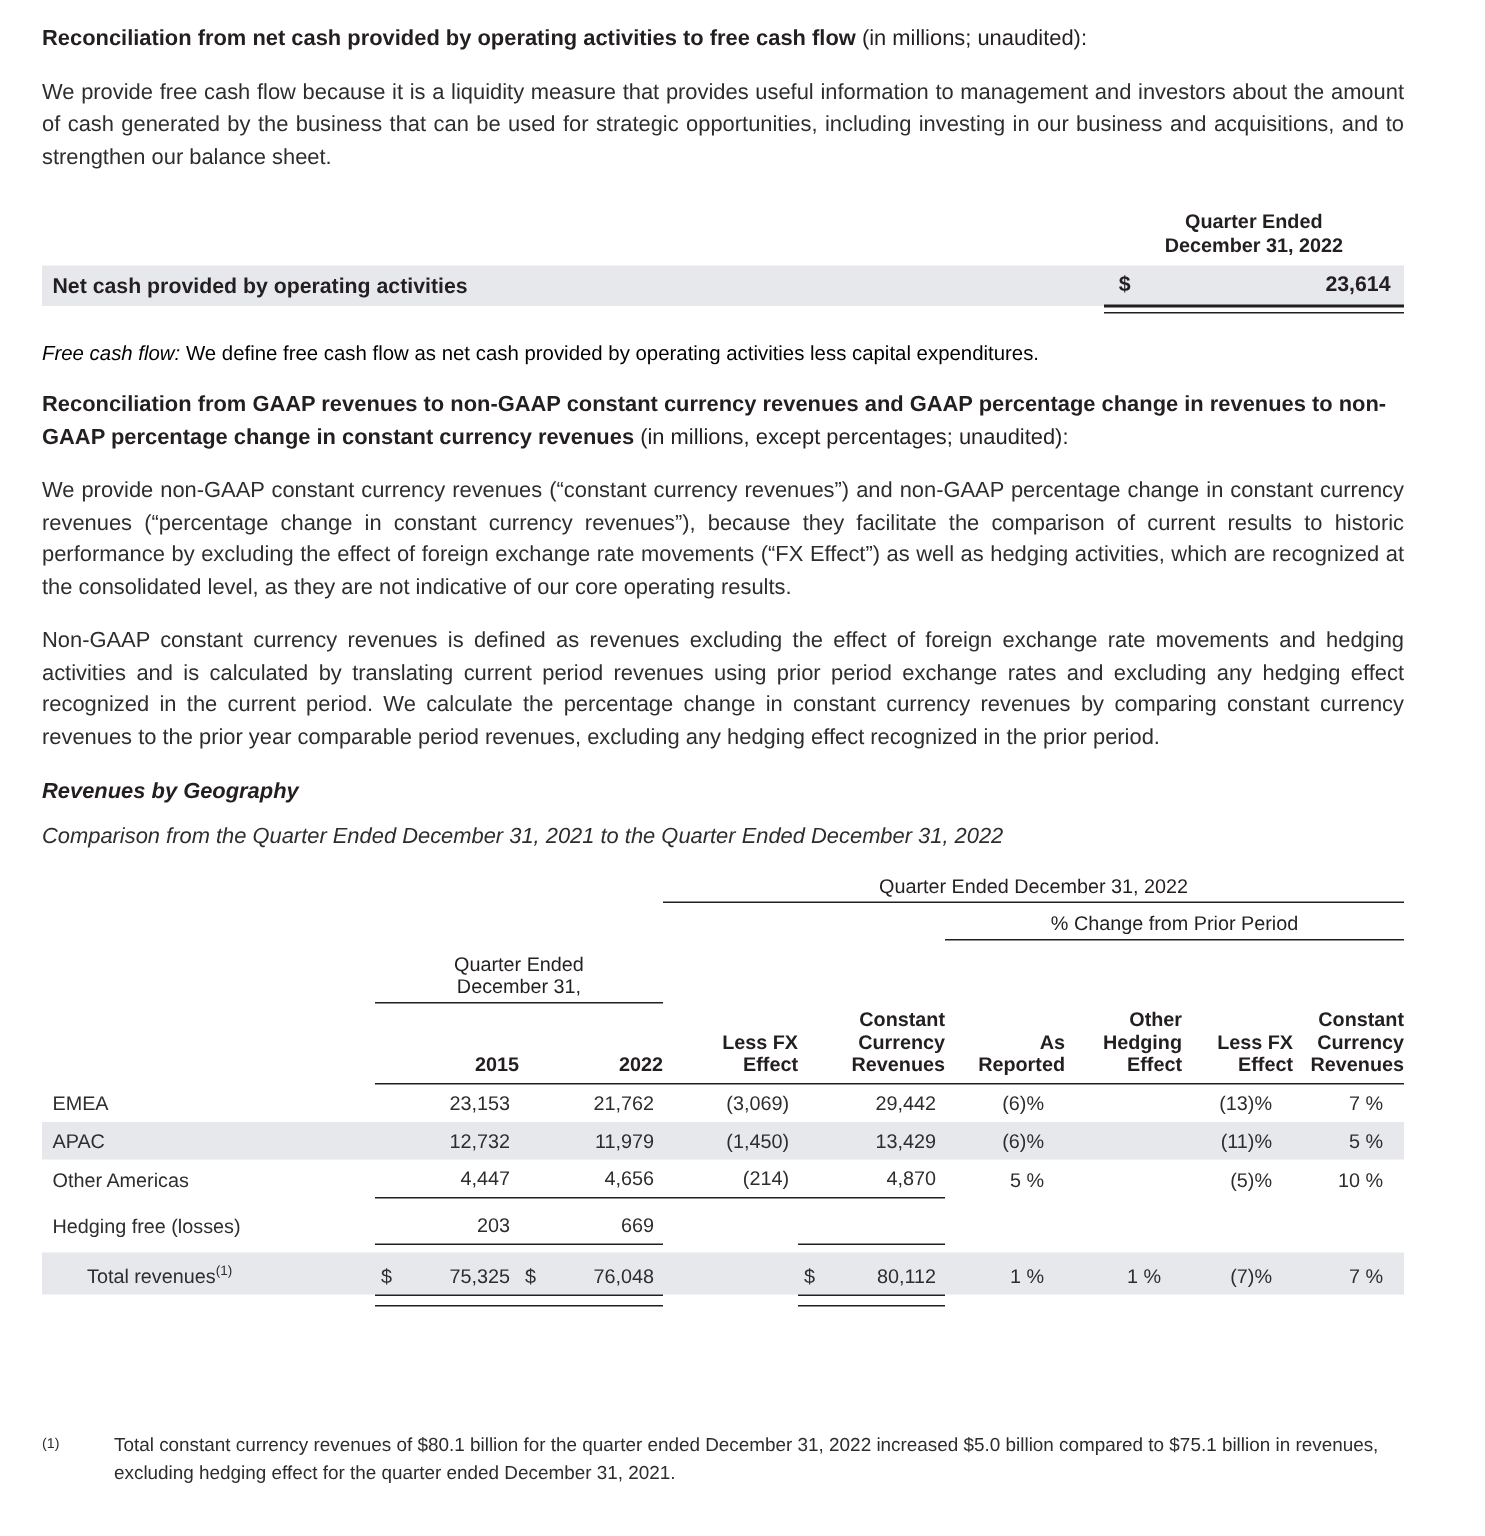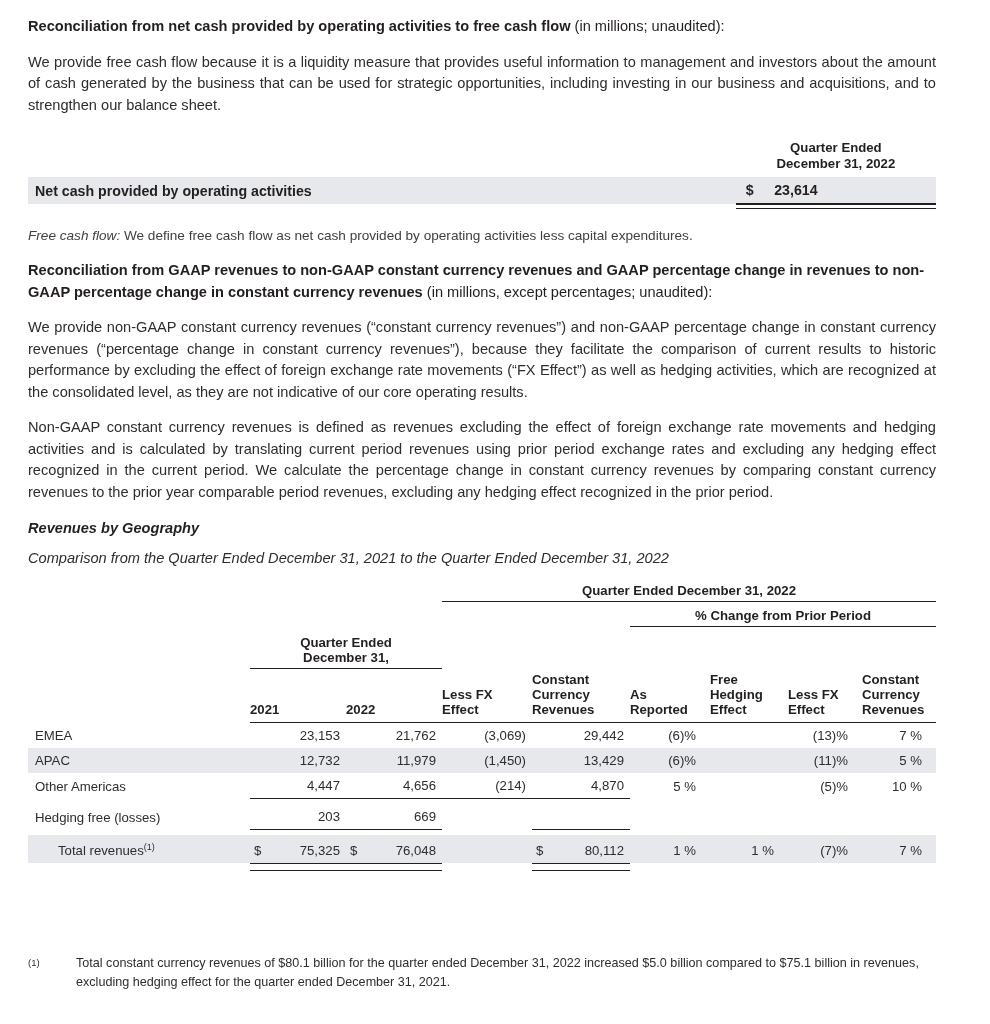--- a/index.html
+++ b/index.html
@@ -56,40 +56,40 @@
   }
   .subtitle-it {
     font-size: 14.6px;
     font-style: italic;
     margin: 0;
     color: #2d2d2f;
   }
   .note-it {
     font-size: 13.6px;
     margin: 0;
-    color: #404040;
+    color: #000000;
   }
   .note-it i { font-style: italic; }
 
   
   table {
     border-collapse: collapse;
     border-spacing: 0;
     font-size: 13.4px;
     color: #2d2d2f;
   }
   td, th { padding: 0; vertical-align: bottom; font-weight: normal; }
 
   .shaded { background: #e7e8ec; }
 
   
   #t1 { width: 908px; table-layout: fixed; }
   #t1 .c-label { width: 700px; }
   #t1 .c-cur   { width: 38px;  text-align: left;  padding-left: 10px; }
-  #t1 .c-val   { width: 160px; padding-right: 9px; }
+  #t1 .c-val   { width: 160px; text-align: right; padding-right: 9px; }
 
   #t1 .hdr-cell {
     text-align: center;
     font-weight: bold;
     font-size: 13.2px;
     line-height: 15.5px;
     padding-bottom: 6px;
     color: #231f20;
   }
   #t1 td.row-cell { height: 26px; line-height: 26px; font-size: 14.2px; }
@@ -117,28 +117,28 @@
   #t2 col.c-ccr   { width: 80px; }
   #t2 col.c-asrep { width: 80px; }
   #t2 col.c-hedge { width: 78px; }
   #t2 col.c-lessfx{ width: 74px; }
   #t2 col.c-ccrp  { width: 74px; }
 
   #t2 th, #t2 td { font-size: 13.2px; }
 
   #t2 .grp-hdr {
     text-align: center;
-    font-weight: bold;
+    font-weight: normal;
     font-size: 13.2px;
     padding-bottom: 3px;
     color: #231f20;
     white-space: nowrap;
   }
   #t2 .col-hdr {
-    text-align: left;
+    text-align: right;
     font-weight: bold;
     font-size: 13.2px;
     line-height: 15px;
     padding-bottom: 5px;
     color: #231f20;
     white-space: nowrap;
   }
   #t2 .hdr-rule { border-bottom: 1.4px solid #231f20; }
 
   #t2 td.geo { padding-left: 7px; height: 25px; line-height: 25px; white-space: nowrap; }
@@ -285,42 +285,42 @@
       <td class="grp-hdr hdr-rule" colspan="4" style="padding-top:8px">
         <div>Quarter Ended</div>
         <div>December 31,</div>
       </td>
       <td colspan="8"></td>
     </tr>
 
     <tr>
       <td></td>
 
-      <td class="col-hdr hdr-rule" colspan="2" style="padding-top:4px">2021</td>
+      <td class="col-hdr hdr-rule" colspan="2" style="padding-top:4px">2015</td>
 
       <td class="col-hdr hdr-rule" colspan="2" style="padding-top:4px">2022</td>
 
       <td class="col-hdr hdr-rule" colspan="2" style="padding-top:4px">
         <div>Less FX</div>
         <div>Effect</div>
       </td>
 
       <td class="col-hdr hdr-rule" colspan="2" style="padding-top:4px">
         <div>Constant</div>
         <div>Currency</div>
         <div>Revenues</div>
       </td>
 
       <td class="col-hdr hdr-rule" style="padding-top:4px">
         <div>As</div>
         <div>Reported</div>
       </td>
 
       <td class="col-hdr hdr-rule" style="padding-top:4px">
-        <div>Free</div>
+        <div>Other</div>
         <div>Hedging</div>
         <div>Effect</div>
       </td>
 
       <td class="col-hdr hdr-rule" style="padding-top:4px">
         <div>Less FX</div>
         <div>Effect</div>
       </td>
 
       <td class="col-hdr hdr-rule" style="padding-top:4px">

